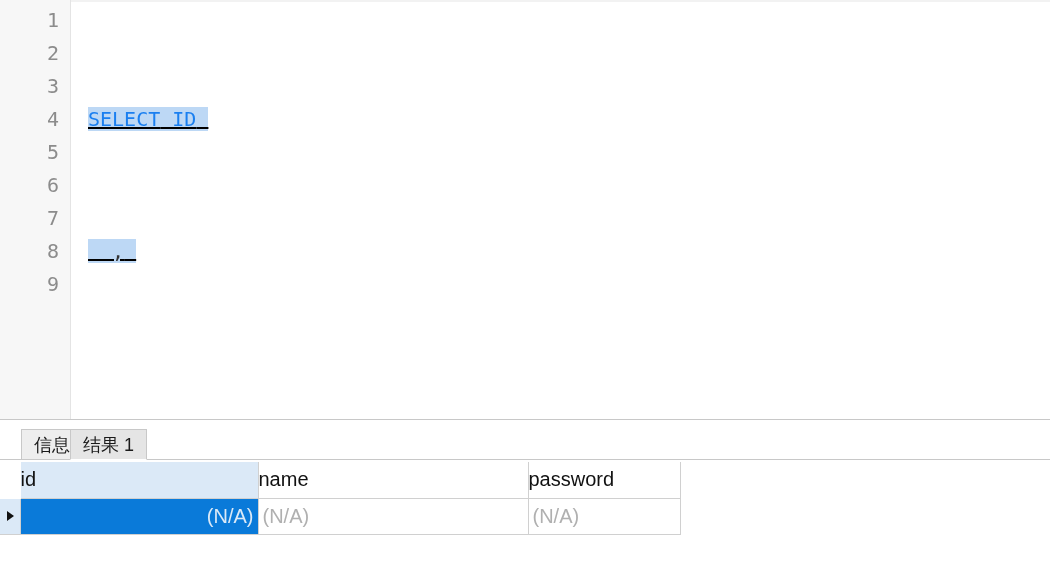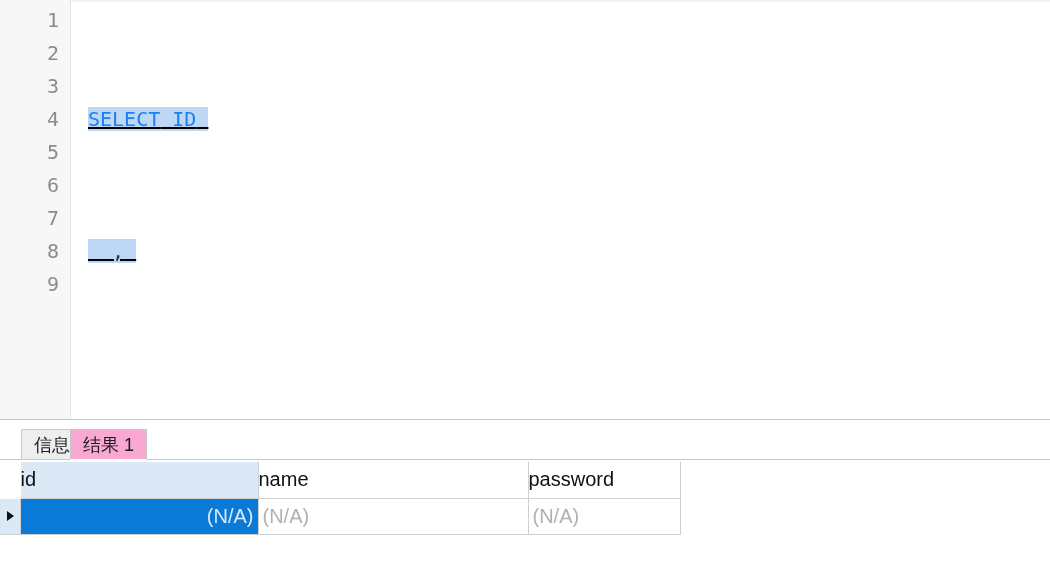--- a/index.html
+++ b/index.html
@@ -109,21 +109,21 @@
     cursor: default;
   }
   .tab.inactive {
     left: 6px;
     background: #eeeeee;
     border-bottom: 1px solid #c8c8c8;
     margin-left: 15px;
   }
   .tab.active {
     left: 70px;
-    background: #f9a8d4;
+    background: #e5e5e5;
     border-bottom: 1px solid #ffffff;
     z-index: 3;
   }
 
   
   .grid {
     position: absolute;
     left: 0;
     top: 462px;
     width: 1050px;

